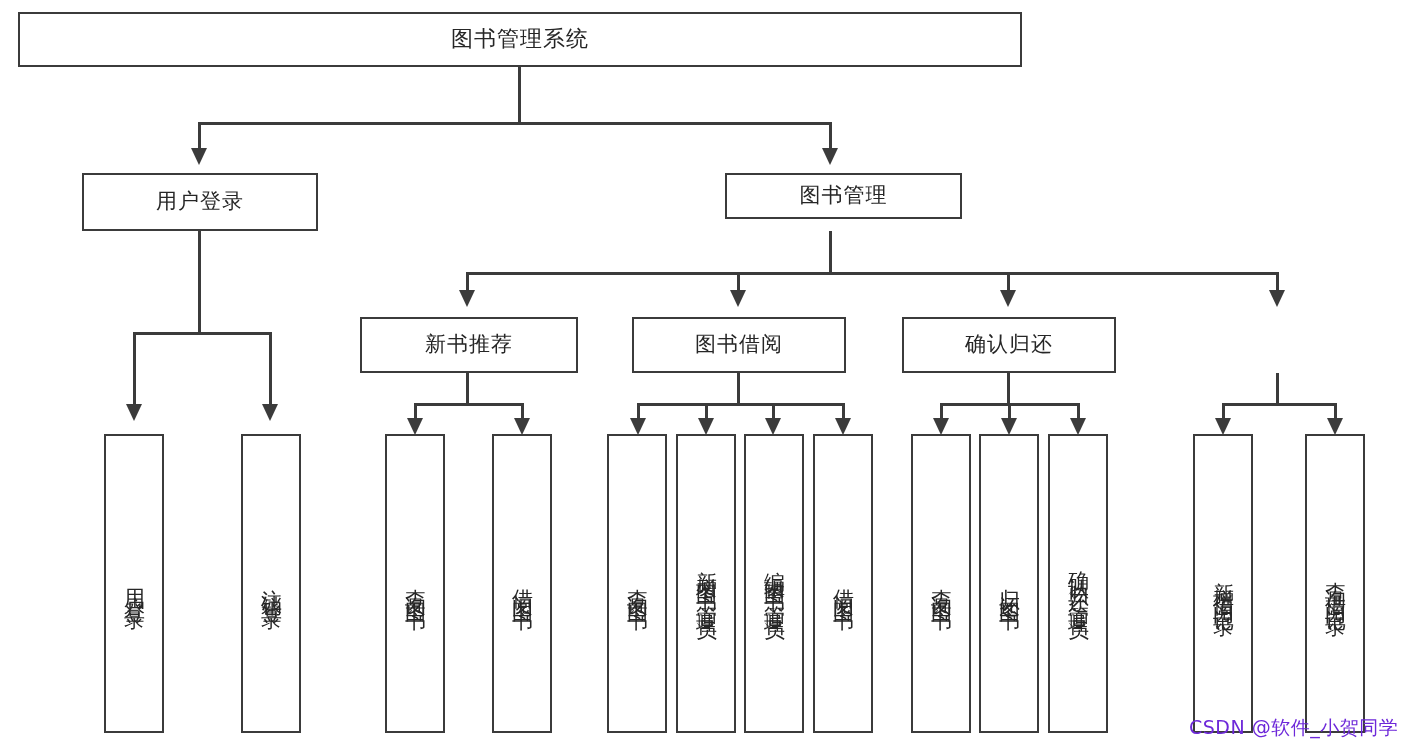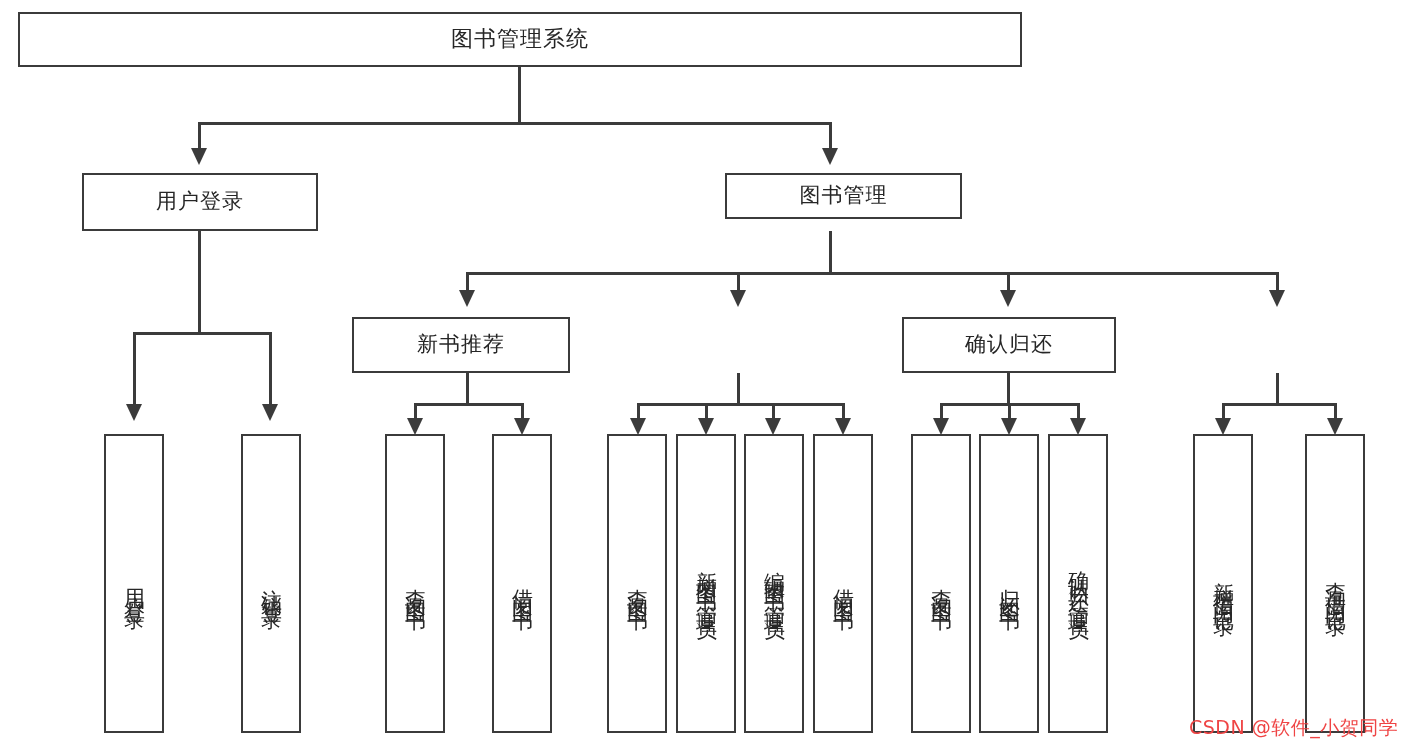--- a/index.html
+++ b/index.html
@@ -59,21 +59,21 @@
   .arrow {
     position: absolute;
     width: 0;
     height: 0;
     border-left: 8px solid transparent;
     border-right: 8px solid transparent;
     border-top: 17px solid #3b3b3b;
   }
   .watermark {
     position: absolute;
-    color: #ef4444;
+    color: #6d28d9;
     font-size: 19px;
     letter-spacing: 0.5px;
     white-space: nowrap;
   }
 </style>
 </head>
 <body>
 
 <div id="canvas">
 
@@ -108,22 +108,25 @@
   <div class="line hline" style="left:466px; top:272px; width:812px; height:2.5px;"></div>
   <div class="line vline" style="left:466px; top:272px; width:2.5px; height:20px;"></div>
   <div class="arrow" style="left:459px; top:290px;"></div>
   <div class="line vline" style="left:737px; top:272px; width:2.5px; height:20px;"></div>
   <div class="arrow" style="left:730px; top:290px;"></div>
   <div class="line vline" style="left:1007px; top:272px; width:2.5px; height:20px;"></div>
   <div class="arrow" style="left:1000px; top:290px;"></div>
   <div class="line vline" style="left:1276px; top:272px; width:2.5px; height:20px;"></div>
   <div class="arrow" style="left:1269px; top:290px;"></div>
 
-  <div class="node horiz" style="left:352px; top:317px; width:218px; height:56px;">
+  <div class="node horiz" style="left:360px; top:317px; width:218px; height:56px;">
     <span>新书推荐</span>
+  </div>
+  <div class="node horiz" style="left:632px; top:317px; width:214px; height:56px;">
+    <span>图书借阅</span>
   </div>
   <div class="node horiz" style="left:902px; top:317px; width:214px; height:56px;">
     <span>确认归还</span>
   </div>
 
   <div class="line vline" style="left:466px; top:373px; width:2.5px; height:33px;"></div>
   <div class="line hline" style="left:414px; top:403px; width:110px; height:2.5px;"></div>
   <div class="line vline" style="left:414px; top:403px; width:2.5px; height:17px;"></div>
   <div class="arrow" style="left:407px; top:418px;"></div>
   <div class="line vline" style="left:521px; top:403px; width:2.5px; height:17px;"></div>

